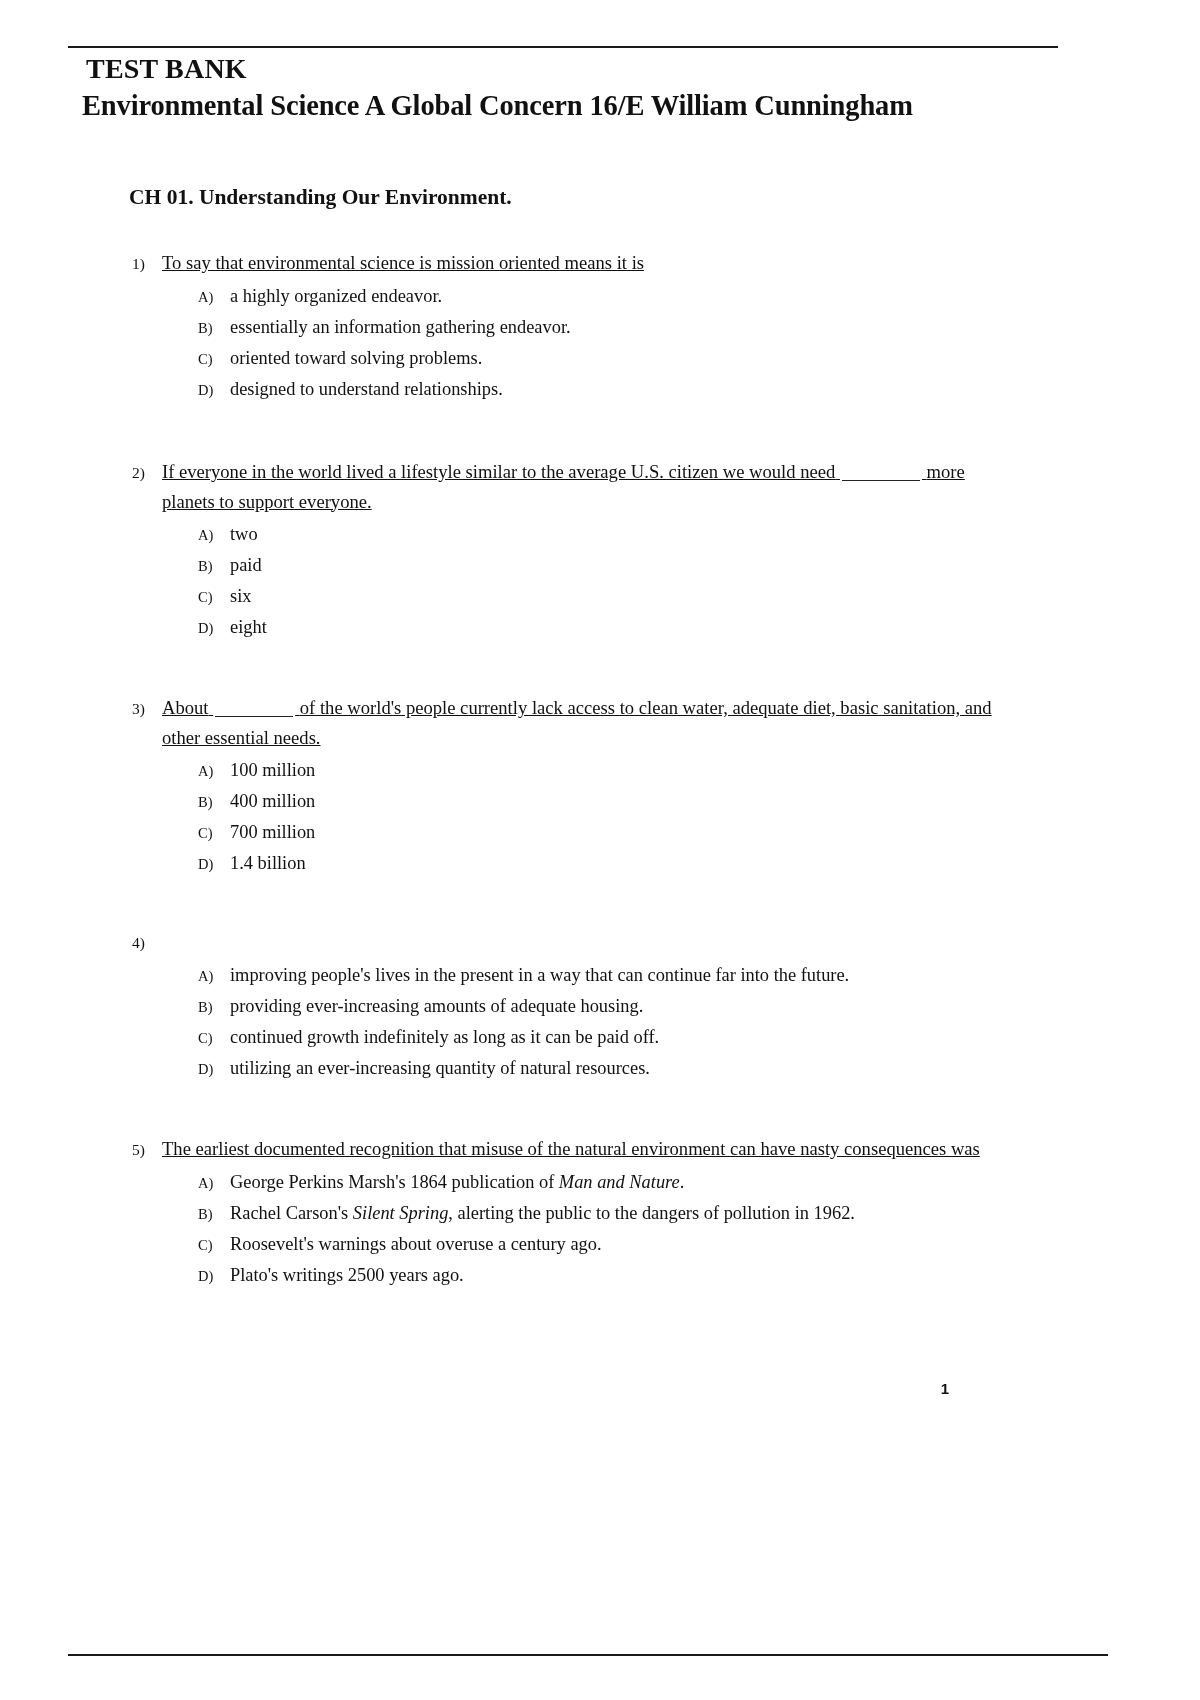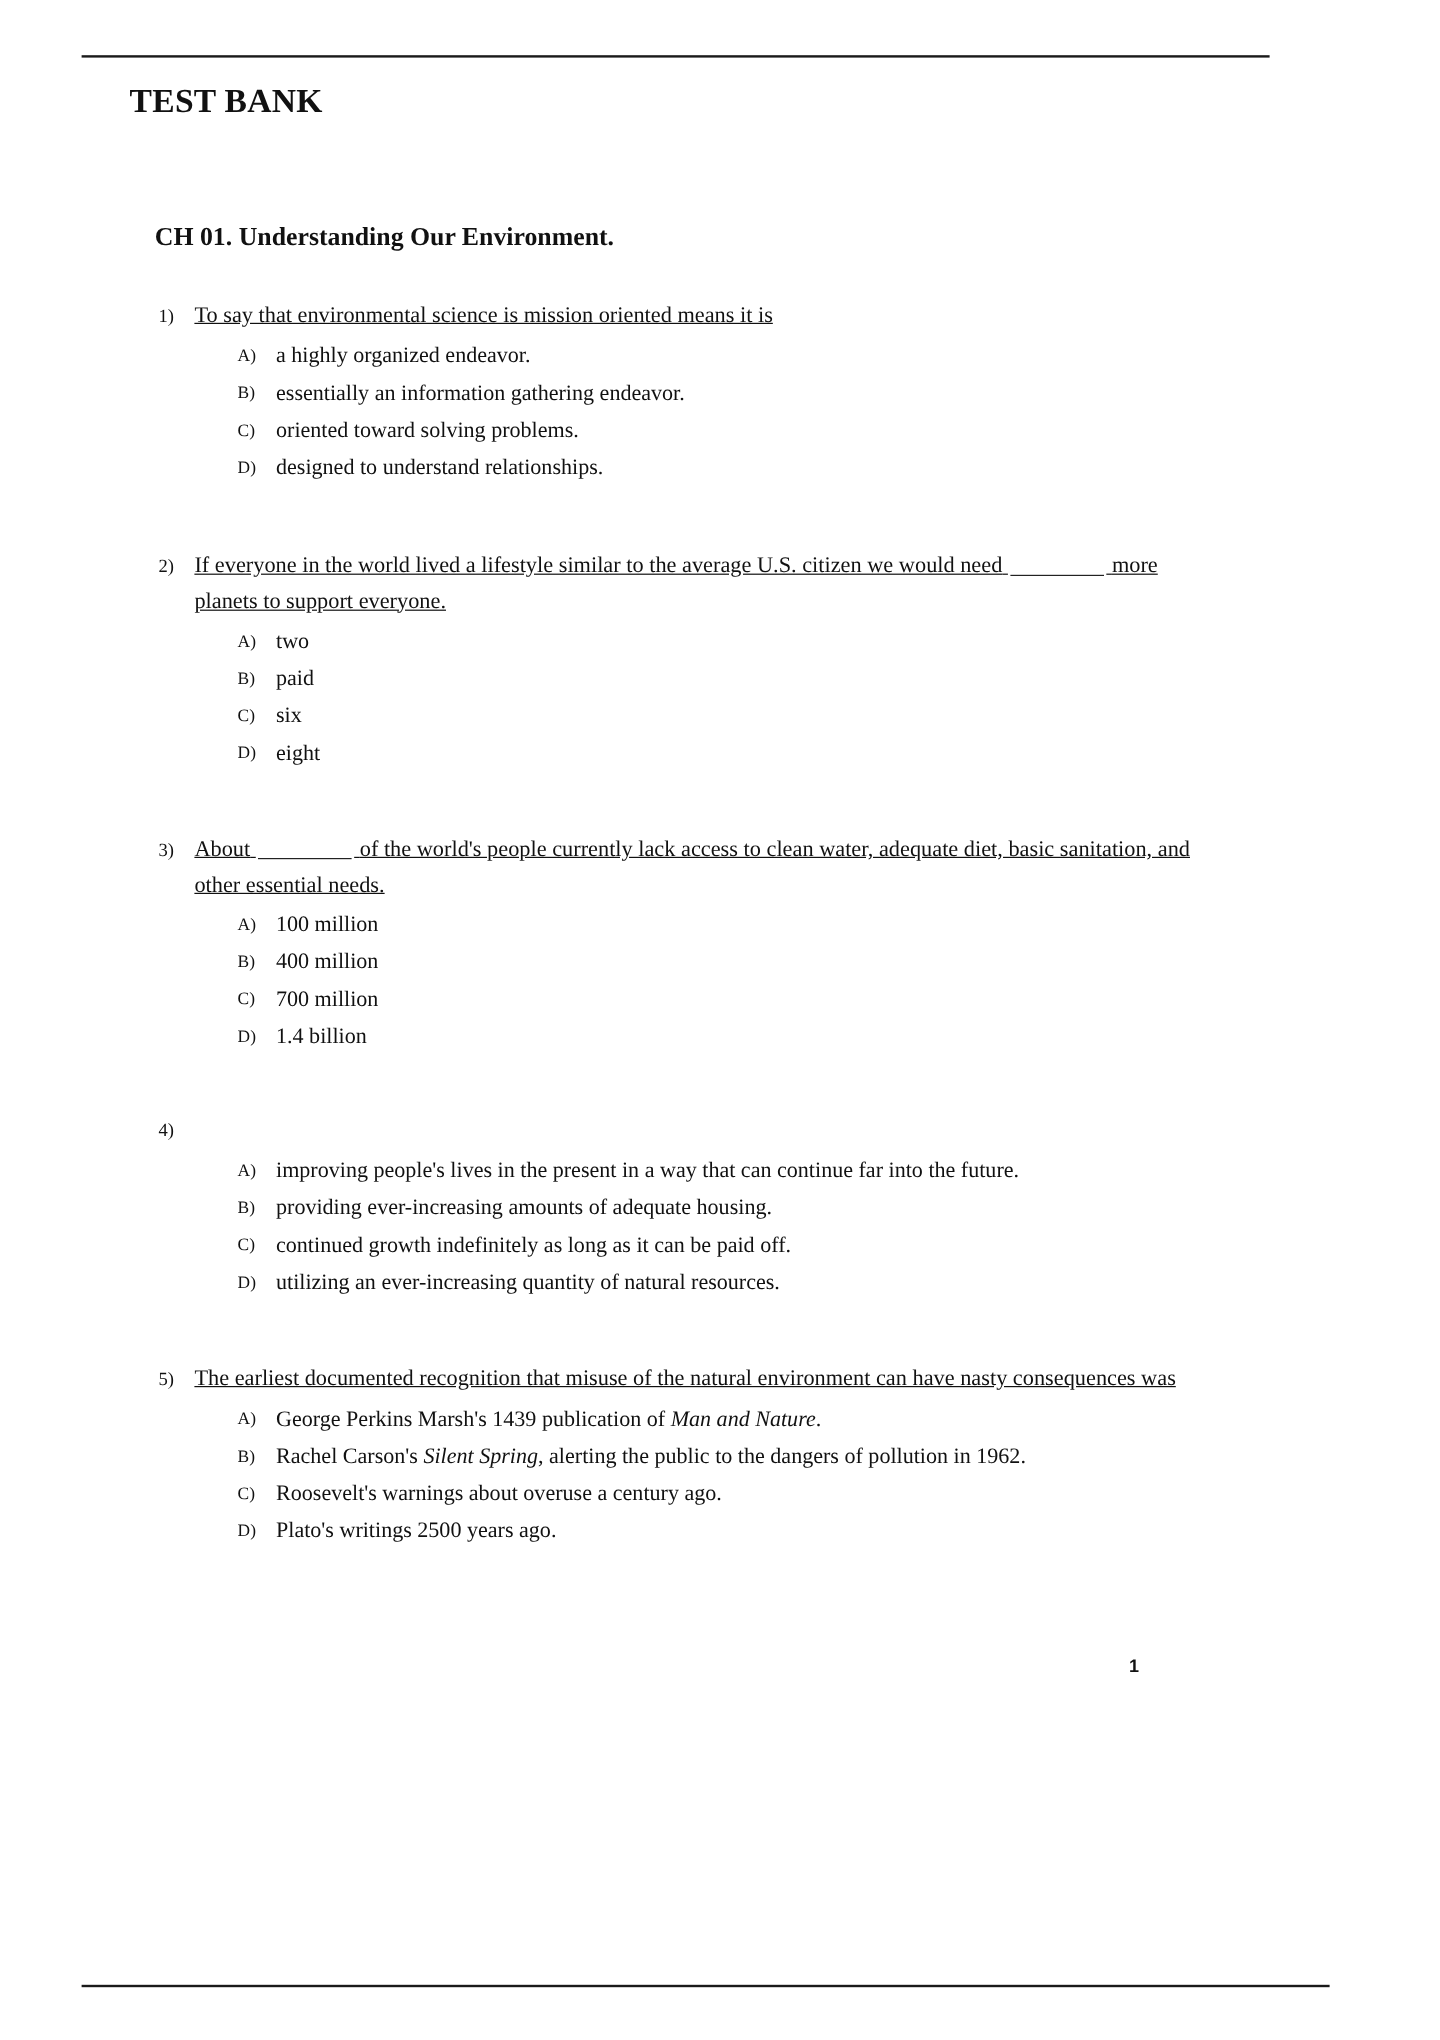--- a/index.html
+++ b/index.html
@@ -39,23 +39,22 @@
     top: 1654px;
     width: 1040px;
     height: 0;
     border-top: 2px solid #1a1a1a;
   }
 
   
   .header {
     position: absolute;
     left: 86px;
-    top: 68px;
+    top: 52px;
     width: 1010px;
-    margin-left: 22px;
   }
   .doc-kicker {
     font-weight: bold;
     font-size: 28px;
     line-height: 34px;
     letter-spacing: 0.2px;
     margin: 0 0 2px 0;
   }
   .doc-title {
     font-weight: bold;
@@ -162,20 +161,21 @@
 </style>
 </head>
 <body>
 
 <div class="page">
 
   <div class="rule-top"></div>
 
   <div class="header">
     <div class="doc-kicker">TEST BANK</div>
+    <div class="doc-title">Environmental Science A Global Concern 16/E William Cunningham</div>
   </div>
 
   <div class="chapter-heading">CH 01. Understanding Our Environment.</div>
 
   <div class="questions">
 
     <div class="question q1">
       <div class="q-head">
         <div class="q-num">1)</div>
         <div class="q-stem">To say that environmental science is mission oriented means it is</div>
@@ -275,21 +275,21 @@
     </div>
 
     <div class="question q5">
       <div class="q-head">
         <div class="q-num">5)</div>
         <div class="q-stem">The earliest documented recognition that misuse of the natural environment can have nasty consequences was</div>
       </div>
       <div class="options">
         <div class="option">
           <div class="opt-letter">A)</div>
-          <div class="opt-text"><span>George Perkins Marsh's 1439 publication of </span><i>Man and Nature</i><span>.</span></div>
+          <div class="opt-text"><span>George Perkins Marsh's 1864 publication of </span><i>Man and Nature</i><span>.</span></div>
         </div>
         <div class="option">
           <div class="opt-letter">B)</div>
           <div class="opt-text"><span>Rachel Carson's </span><i>Silent Spring</i><span>, alerting the public to the dangers of pollution in 1962.</span></div>
         </div>
         <div class="option">
           <div class="opt-letter">C)</div>
           <div class="opt-text">Roosevelt's warnings about overuse a century ago.</div>
         </div>
         <div class="option">

